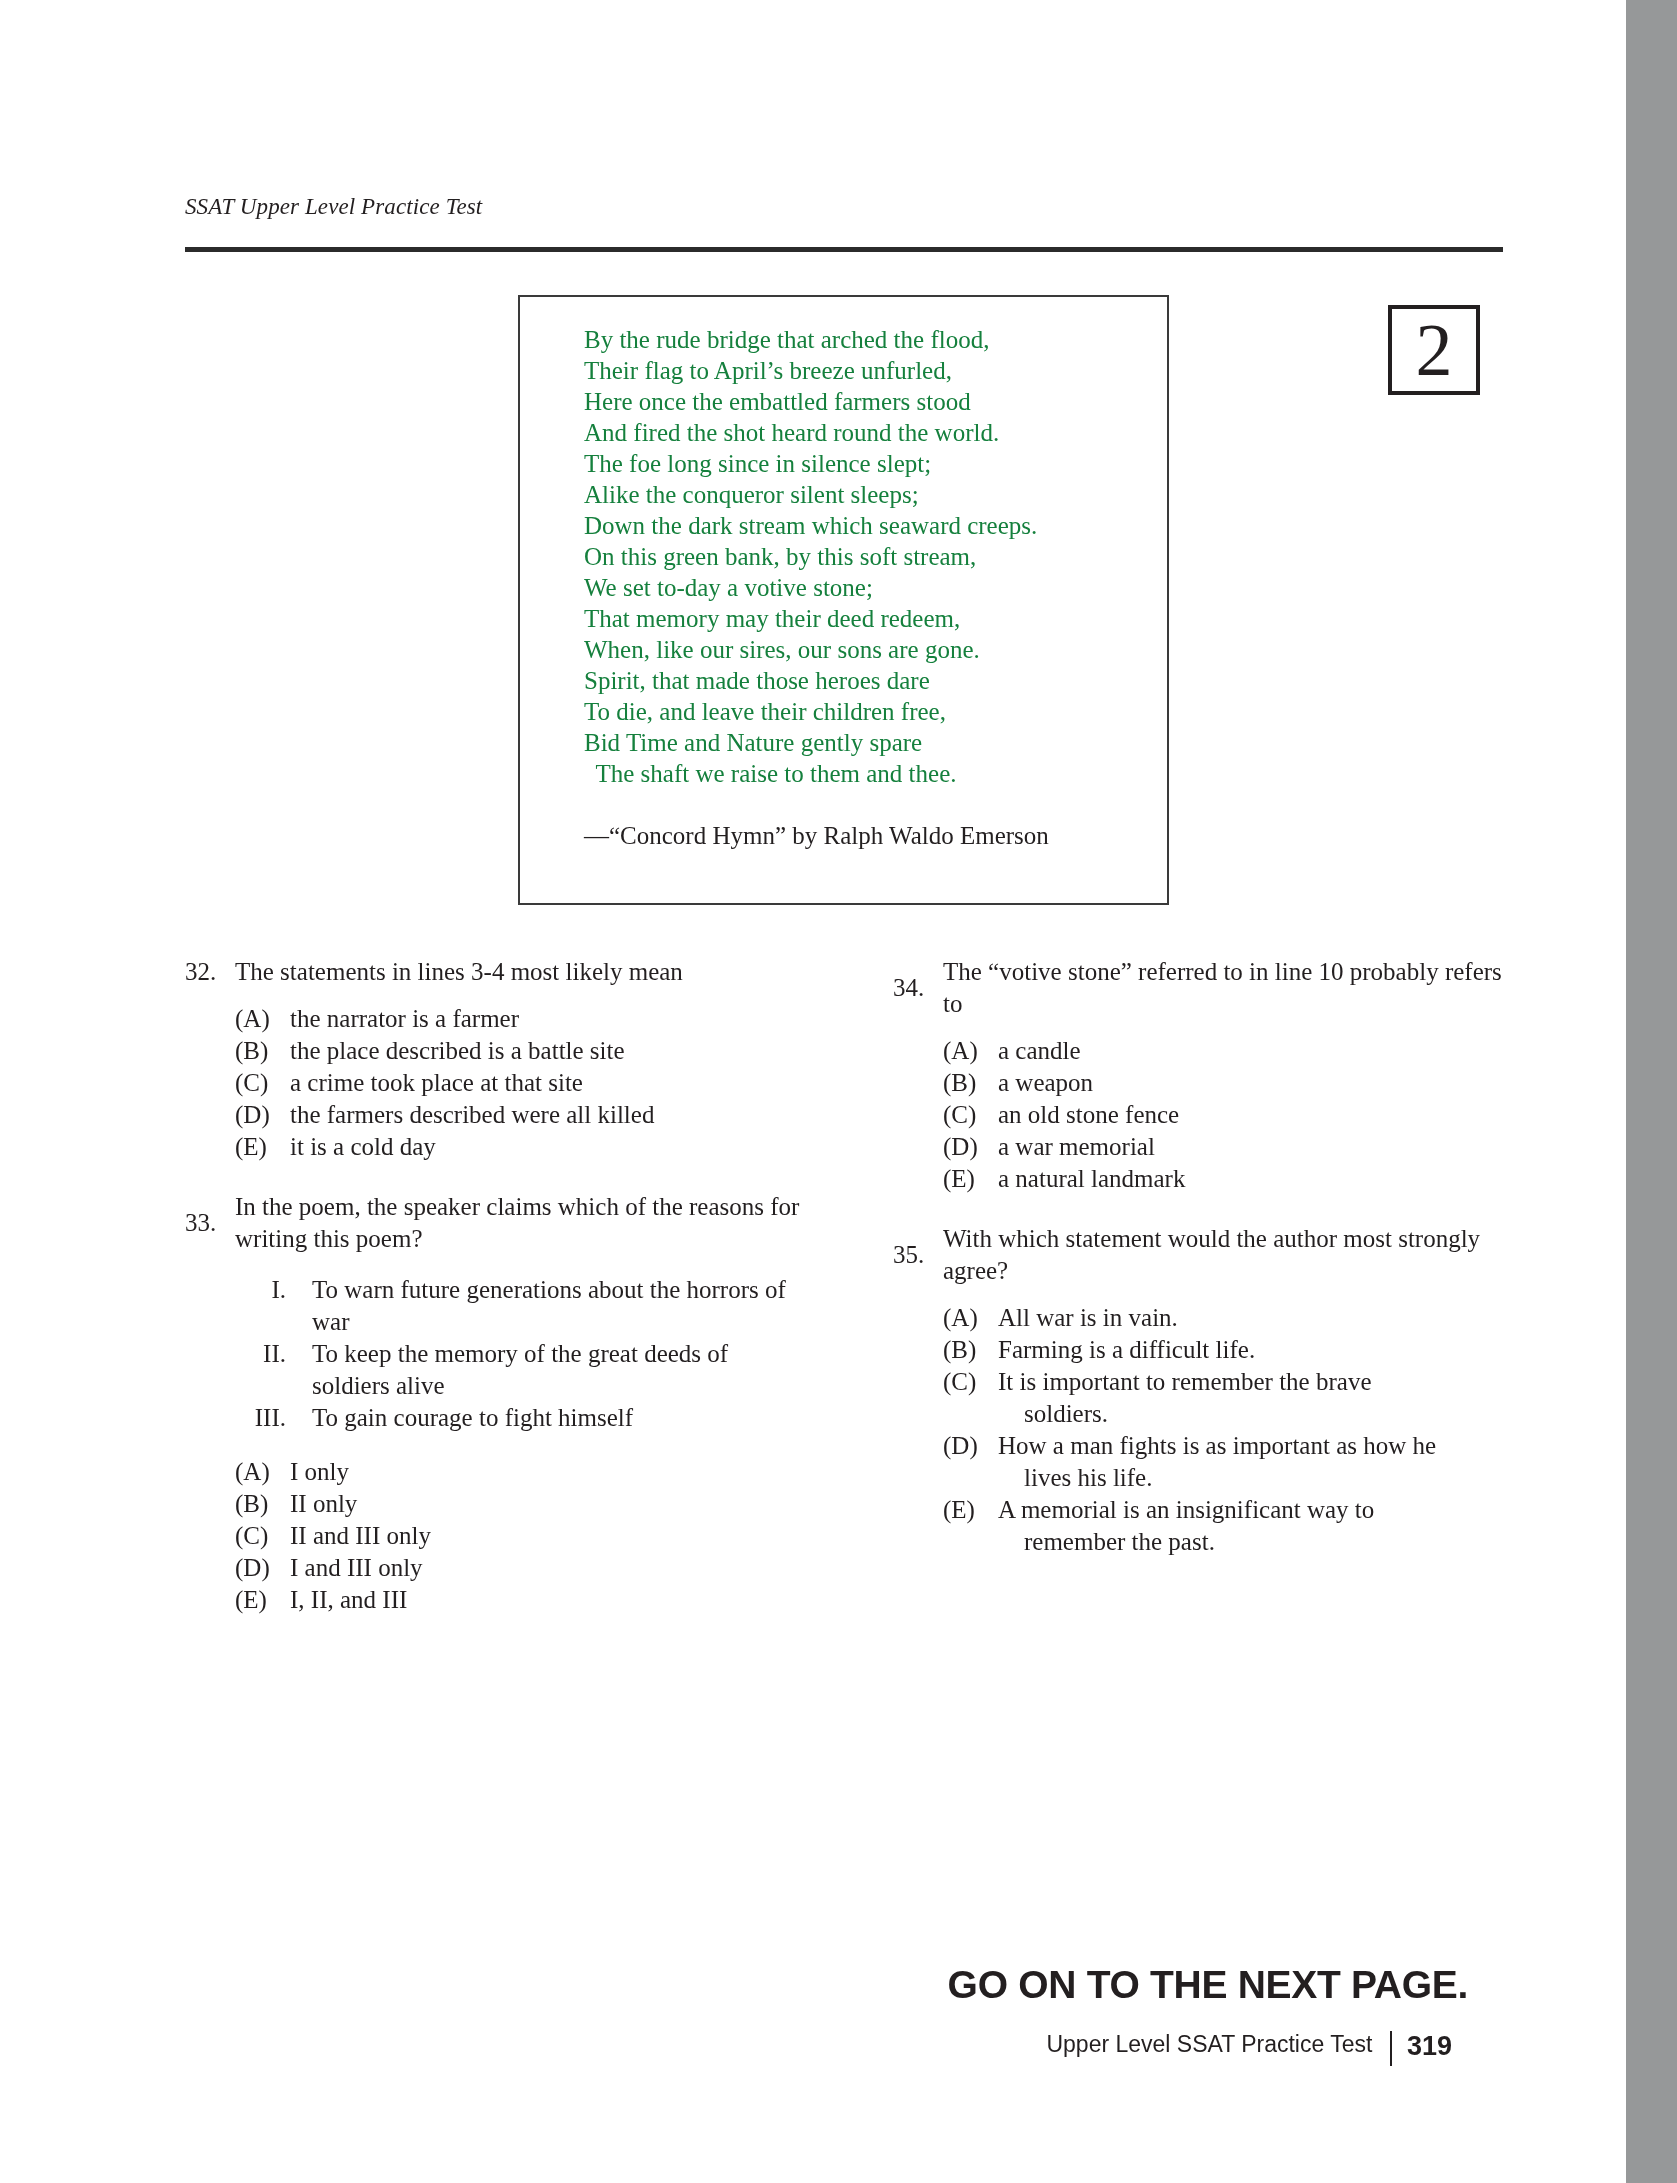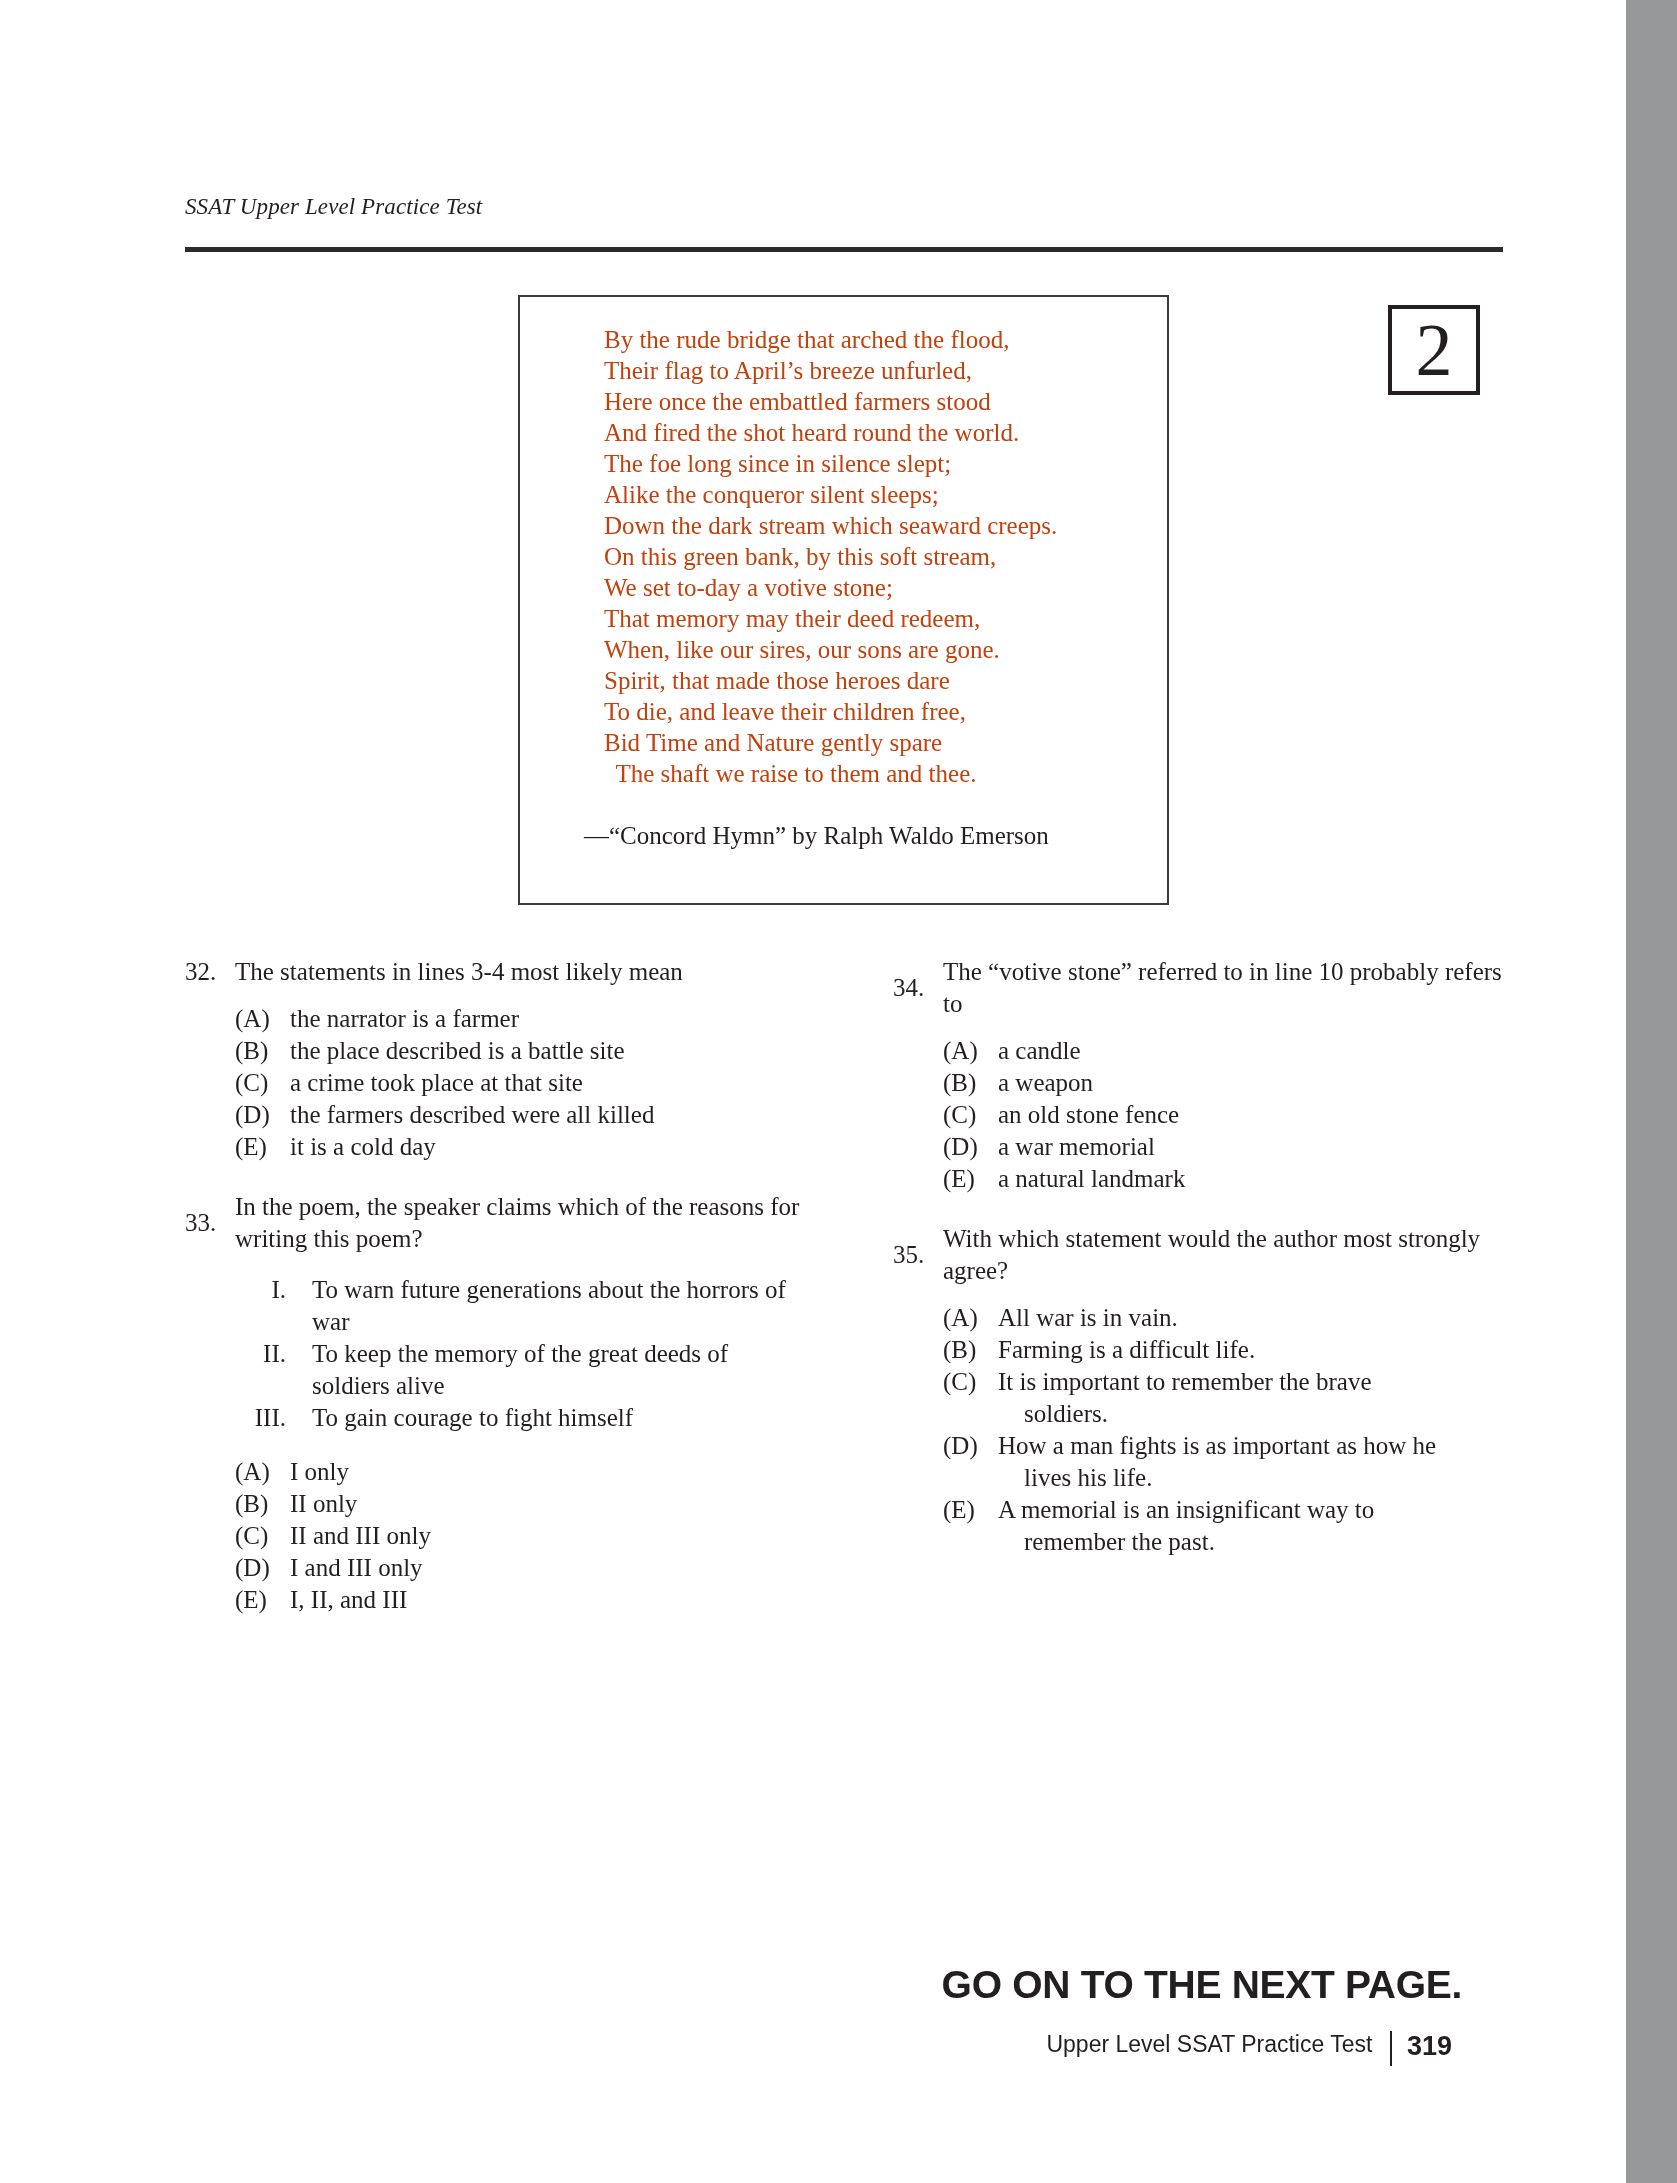--- a/index.html
+++ b/index.html
@@ -86,22 +86,21 @@
     box-sizing: border-box;
     background: #ffffff;
   }
   .poem-inner {
     padding: 27px 0 0 64px;
   }
   .poem-line {
     font-size: 25px;
     line-height: 31px;
     white-space: pre;
-    color: #c2410c;
-    margin-left: 20px;
+    color: #15803d;
   }
   .poem-line.indent {
     padding-left: 11.5px;
   }
   .poem-attrib {
     margin-top: 31px;
     font-size: 25px;
     line-height: 31px;
     white-space: pre;
     color: #231f20;
@@ -180,21 +179,21 @@
     padding-right: 26px;
     box-sizing: border-box;
   }
   .roman .rtext { flex: 1; }
 
   .choices.after-romans { margin-top: 21.6px; }
 
   
   .go-on {
     position: absolute;
-    right: 164px;
+    right: 158px;
     top: 1963px;
     font-family: "Liberation Sans Narrow", "Liberation Sans", "DejaVu Sans", sans-serif;
     font-weight: bold;
     font-size: 39px;
     letter-spacing: -0.3px;
     color: #231f20;
     white-space: nowrap;
   }
   .footer-line {
     position: absolute;

